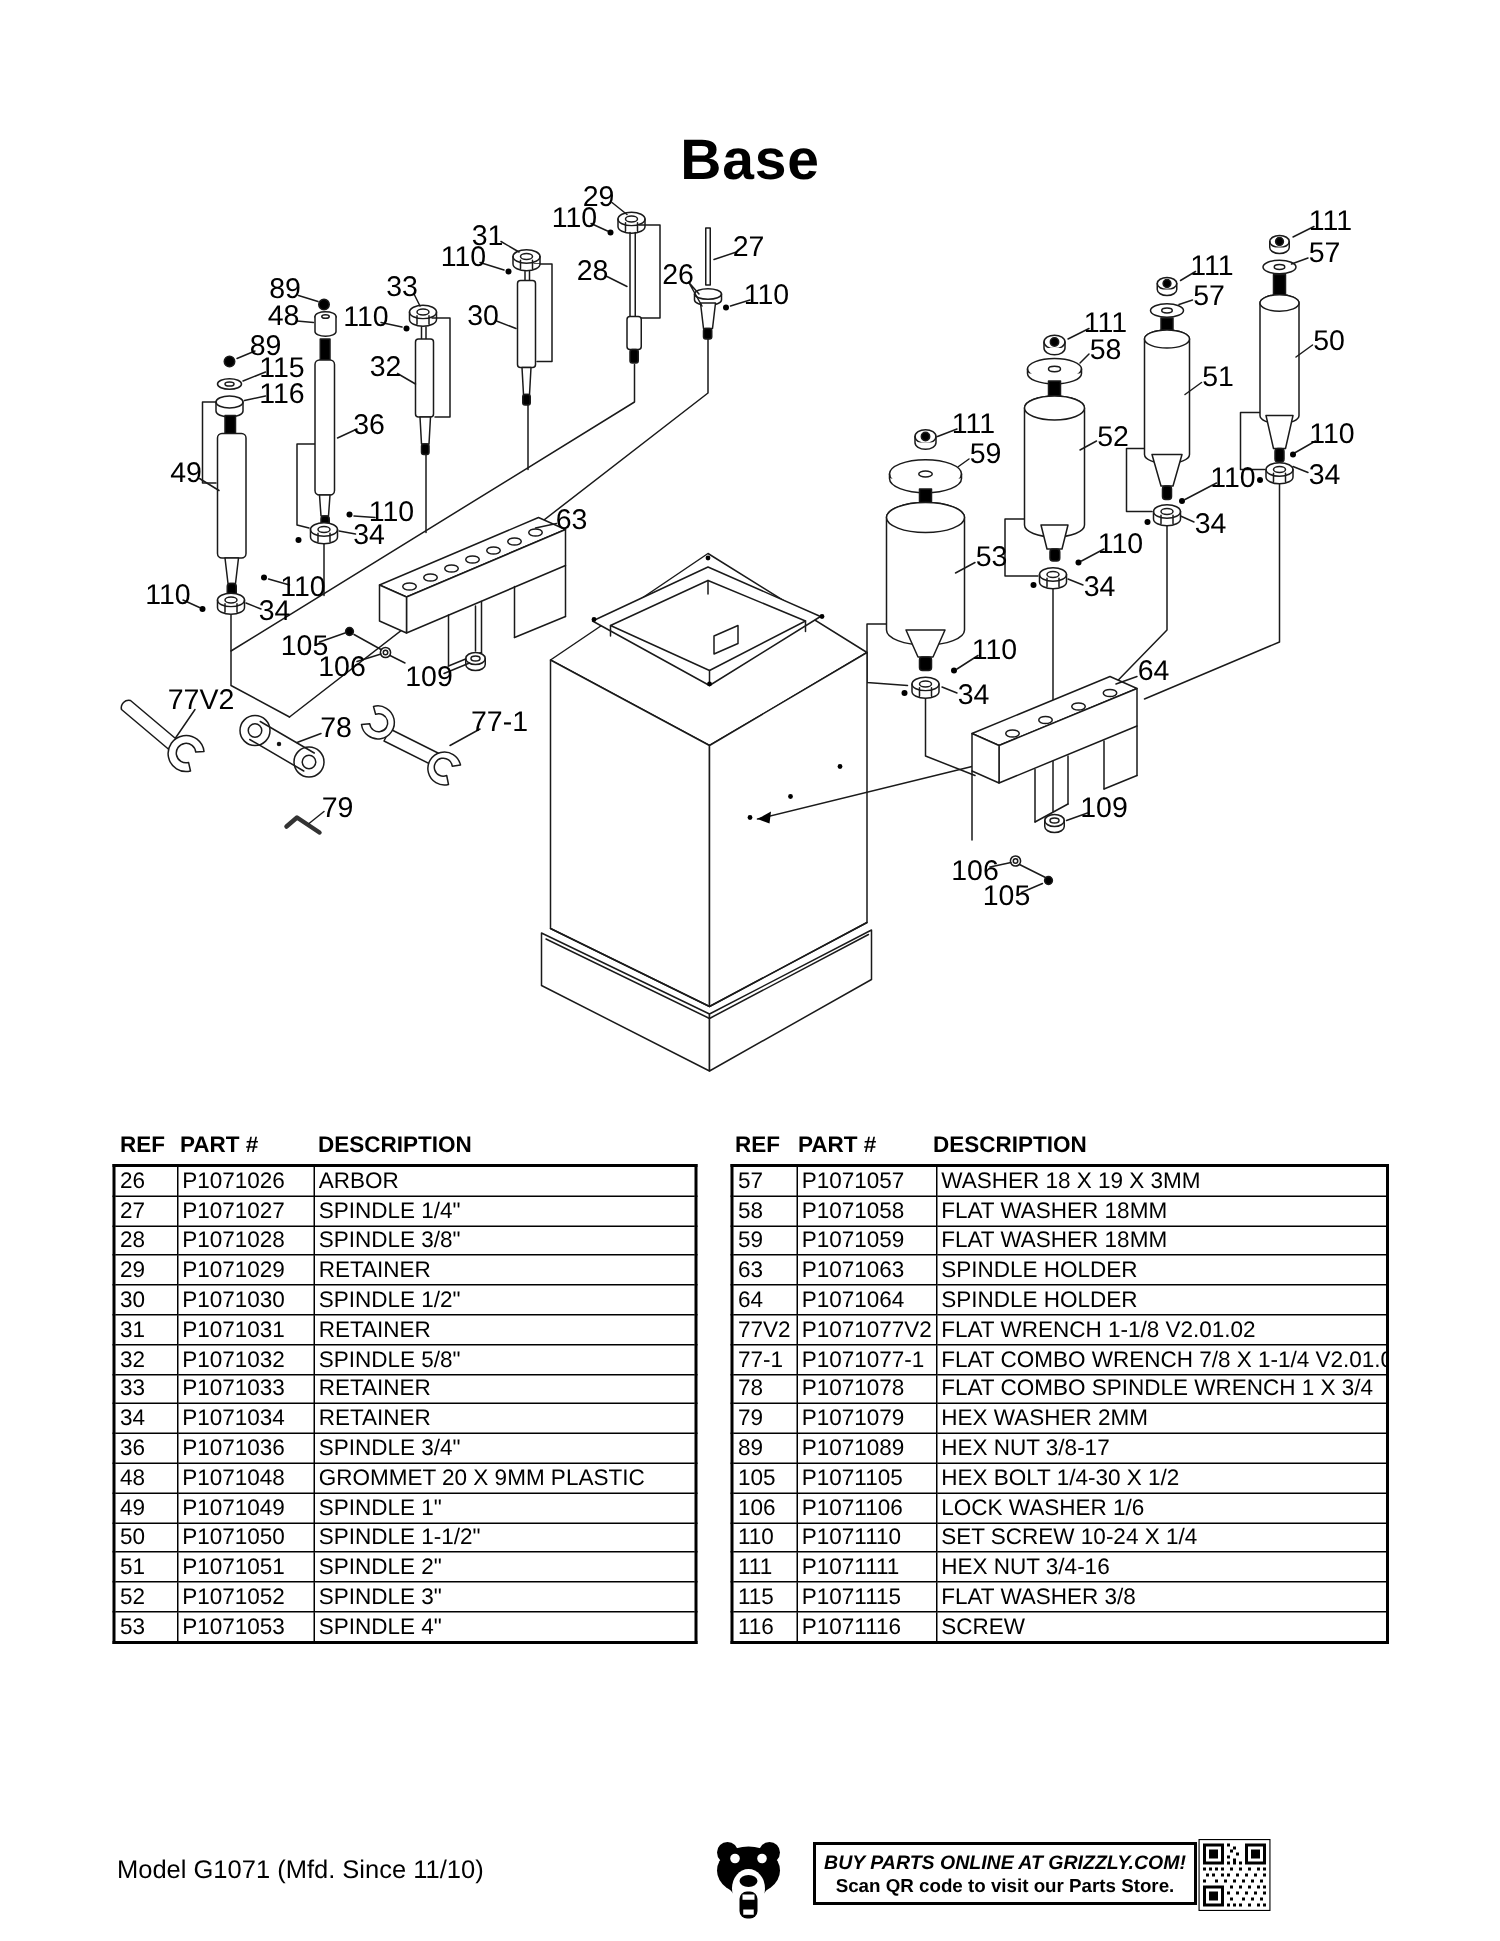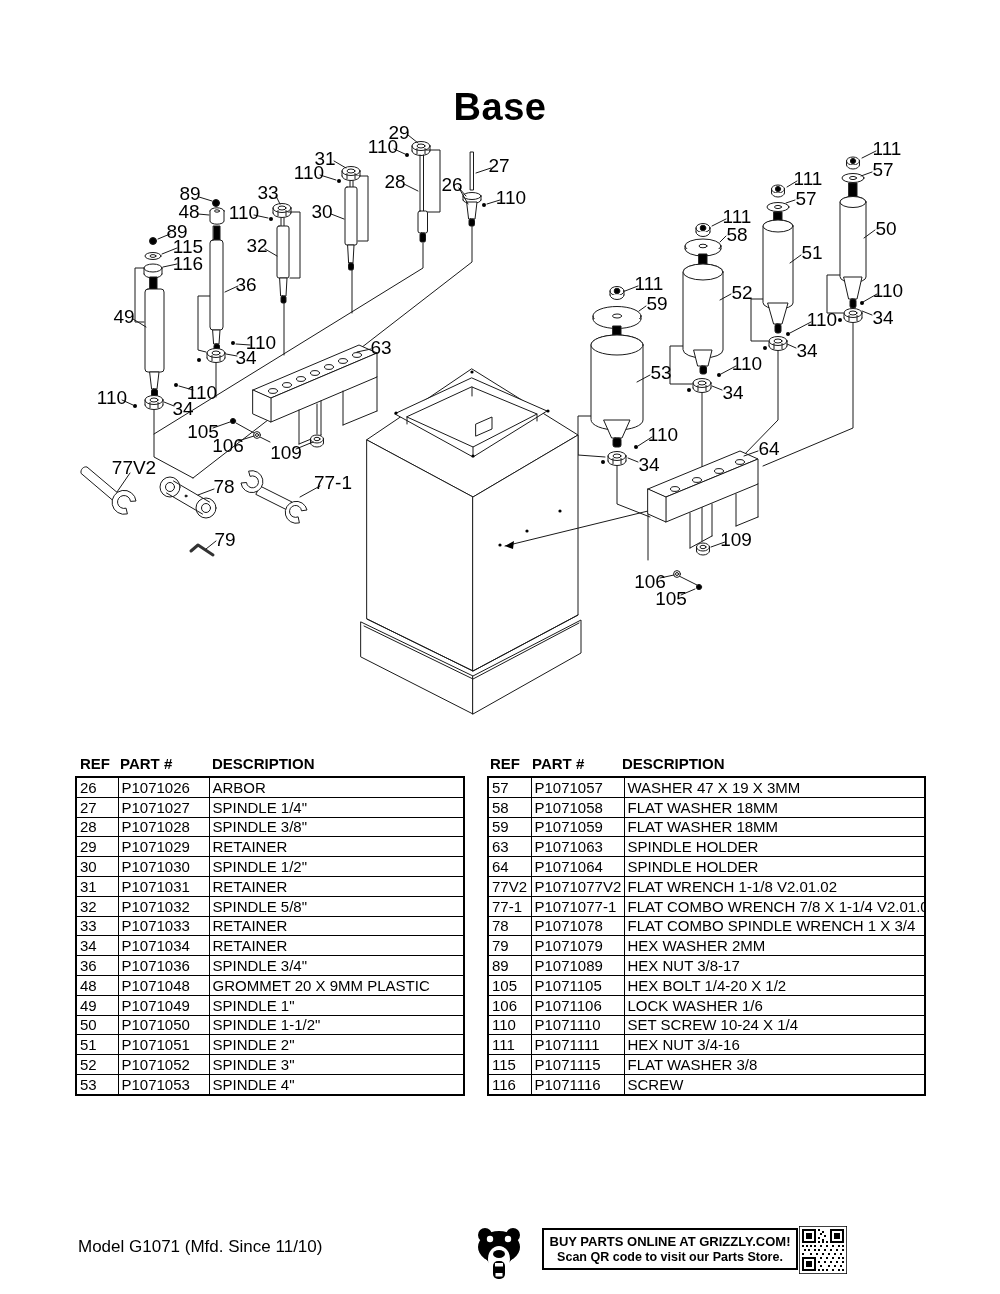--- a/index.html
+++ b/index.html
@@ -15,21 +15,21 @@
   .tbl-head{position:absolute;height:18px;font-size:15px;font-weight:bold;}
   .tbl-head span{position:absolute;top:0;white-space:nowrap;}
   table.parts{position:absolute;border-collapse:collapse;border:2px solid #000;table-layout:fixed;}
   table.parts td{border:1px solid #000;height:18.8px;font-size:15px;line-height:1;
                  padding:0 3px;white-space:nowrap;overflow:hidden;}
   
   #footer-model{left:78px;top:1237px;font-size:17px;}
   #page-number{left:872px;top:1305px;width:70px;text-align:center;font-size:17px;font-weight:bold;}
   #buy-box{left:542px;top:1228px;width:252px;height:38px;border:2px solid #000;
            display:flex;flex-direction:column;align-items:center;justify-content:center;}
-  #buy-line1{font-size:13px;font-weight:bold;white-space:nowrap;}
+  #buy-line1{font-size:13px;font-weight:bold;font-style:italic;white-space:nowrap;}
   #buy-line2{font-size:12.5px;font-weight:bold;white-space:nowrap;margin-top:1px;}
 </style>
 </head>
 <body>
 
 <div id="page">
 
   <div id="page-title" class="abs">Base</div>
 
   <div id="diagram" class="abs">
@@ -536,21 +536,21 @@
     <colgroup>
         <col style="width:43px">
         <col style="width:93px">
         <col style="width:301px">
       </colgroup>
     <tbody>
 
     <tr>
           <td>57</td>
           <td>P1071057</td>
-          <td>WASHER 47 X 19 X 3MM</td>
+          <td>WASHER 18 X 19 X 3MM</td>
         </tr>
         <tr>
           <td>58</td>
           <td>P1071058</td>
           <td>FLAT WASHER 18MM</td>
         </tr>
         <tr>
           <td>59</td>
           <td>P1071059</td>
           <td>FLAT WASHER 18MM</td>
@@ -586,21 +586,21 @@
           <td>HEX WASHER 2MM</td>
         </tr>
         <tr>
           <td>89</td>
           <td>P1071089</td>
           <td>HEX NUT 3/8-17</td>
         </tr>
         <tr>
           <td>105</td>
           <td>P1071105</td>
-          <td>HEX BOLT 1/4-20 X 1/2</td>
+          <td>HEX BOLT 1/4-30 X 1/2</td>
         </tr>
         <tr>
           <td>106</td>
           <td>P1071106</td>
           <td>LOCK WASHER 1/6</td>
         </tr>
         <tr>
           <td>110</td>
           <td>P1071110</td>
           <td>SET SCREW 10-24 X 1/4</td>

